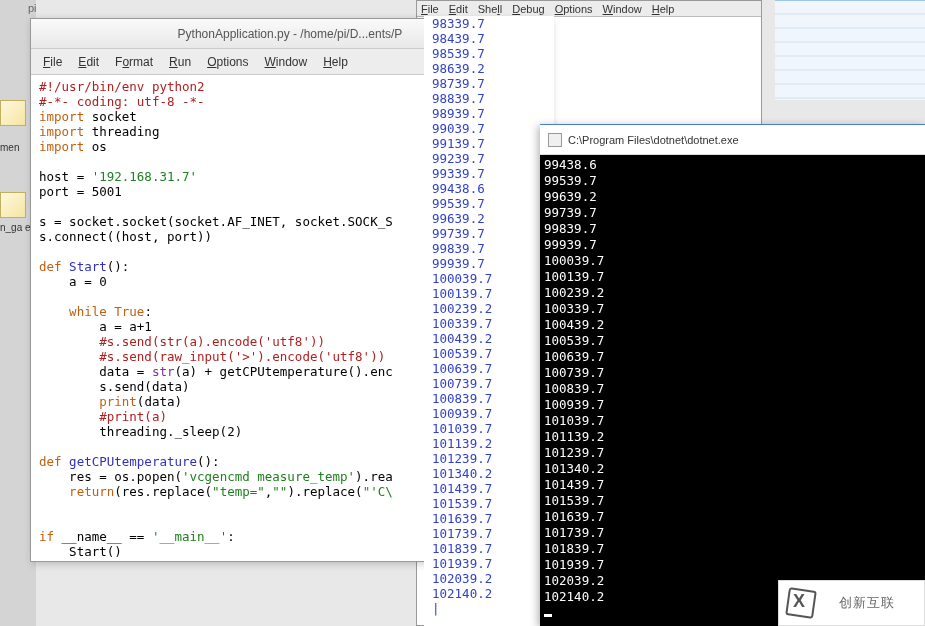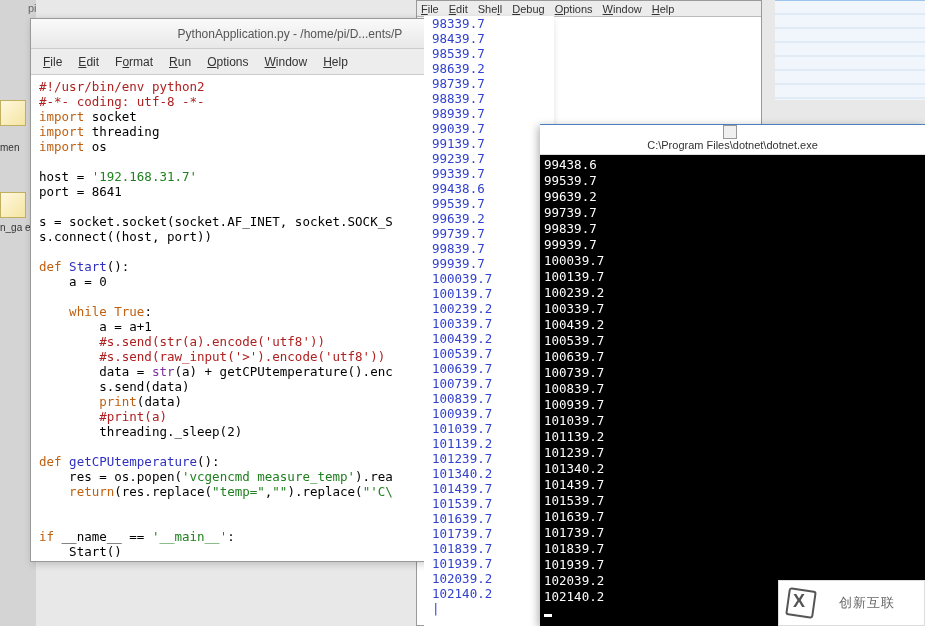--- a/index.html
+++ b/index.html
@@ -155,21 +155,20 @@
     }
     .console-titlebar {
       height: 30px;
       background: #fff;
       border-bottom: 1px solid #ddd;
       display: flex;
       align-items: center;
       padding: 0 8px;
       font-size: 11px;
       color: #333;
-      flex-direction: column;
     }
     .console-icon {
       width: 14px;
       height: 14px;
       margin-right: 6px;
       background: #f0f0f0;
       border: 1px solid #999;
       display: inline-block;
     }
     .console-body {
@@ -308,21 +307,21 @@
     <span><u>W</u>indow</span>
     <span><u>H</u>elp</span>
   </div>
   <div class="editor-code"><span class="kw-red">#!/usr/bin/env python2</span>
 <span class="kw-red">#-*- coding: utf-8 -*-</span>
 <span class="kw-orange">import</span><span class="kw-black"> socket</span>
 <span class="kw-orange">import</span><span class="kw-black"> threading</span>
 <span class="kw-orange">import</span><span class="kw-black"> os</span>
 <span></span>
 <span class="kw-black">host = </span><span class="kw-green">'192.168.31.7'</span>
-<span class="kw-black">port = 8641</span>
+<span class="kw-black">port = 5001</span>
 <span></span>
 <span class="kw-black">s = socket.socket(socket.AF_INET, socket.SOCK_S</span>
 <span class="kw-black">s.connect((host, port))</span>
 <span></span>
 <span class="kw-orange">def </span><span class="kw-blue">Start</span><span class="kw-black">():</span>
 <span class="kw-black">    a = 0</span>
 <span></span>
 <span>    </span><span class="kw-orange">while </span><span class="kw-orange">True</span><span class="kw-black">:</span>
 <span class="kw-black">        a = a+1</span>
 <span class="kw-red">        #s.send(str(a).encode('utf8'))</span>

